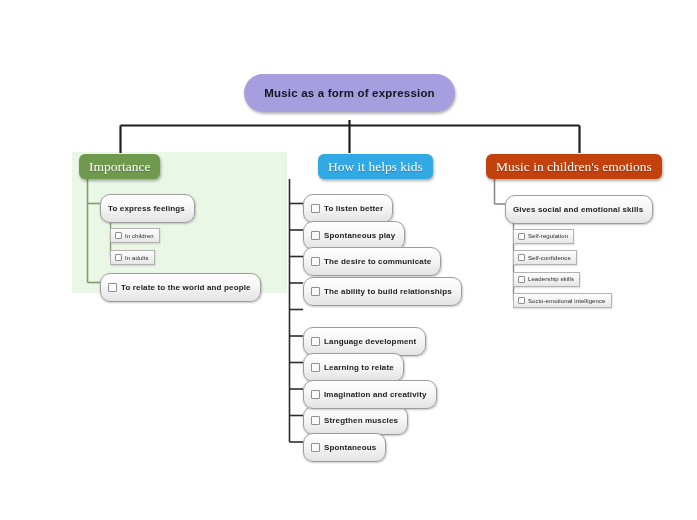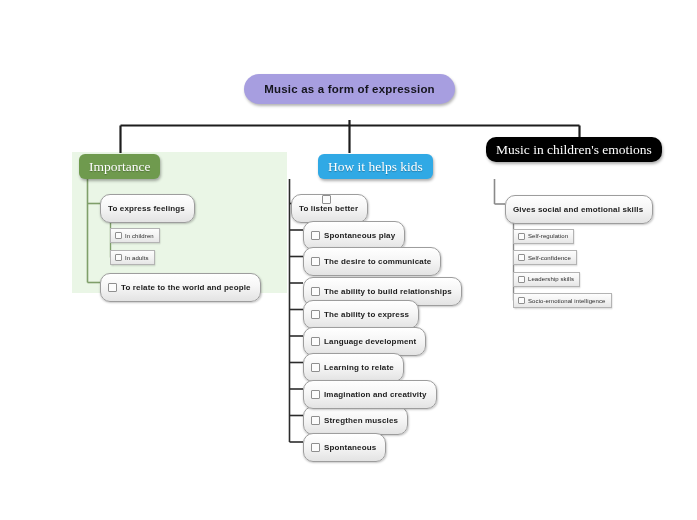--- a/index.html
+++ b/index.html
@@ -35,21 +35,21 @@
     position: absolute;
     background: #eaf6e6;
   }
 
   
   .root-node {
     position: absolute;
     left: 244px;
     top: 74px;
     width: 211px;
-    height: 30px;
+    height: 38px;
     background: #a79ee0;
     border-radius: 23px;
     box-shadow: 1px 2px 3px rgba(0,0,0,0.30);
     display: flex;
     align-items: center;
     justify-content: center;
   }
   .root-node .root-label {
     font-size: 11.5px;
     font-weight: bold;
@@ -207,40 +207,36 @@
 
   <div class="pill" style="left:100px; top:273px;">
     <span class="cbox"></span>
     <span class="pill-label">To relate to the world and people</span>
   </div>
 
   <div class="branch-head" style="left:286px; top:154px; background:#30a9e5;margin-left:32px;">
     <span class="head-label">How it helps kids</span>
   </div>
 
-  <div class="pill" style="left:291px; top:194px;flex-direction:column;">
+  <div class="pill" style="left:303px; top:194px;">
     <span class="cbox"></span>
     <span class="pill-label">To listen better</span>
   </div>
   <div class="pill" style="left:303px; top:220.5px;">
     <span class="cbox"></span>
     <span class="pill-label">Spontaneous play</span>
   </div>
   <div class="pill" style="left:303px; top:247px;">
     <span class="cbox"></span>
     <span class="pill-label">The desire to communicate</span>
   </div>
   <div class="pill" style="left:303px; top:277px;">
     <span class="cbox"></span>
     <span class="pill-label">The ability to build relationships</span>
   </div>
-  <div class="pill" style="left:303px; top:300px;">
-    <span class="cbox"></span>
-    <span class="pill-label">The ability to express</span>
-  </div>
   <div class="pill" style="left:303px; top:326.5px;">
     <span class="cbox"></span>
     <span class="pill-label">Language development</span>
   </div>
   <div class="pill" style="left:303px; top:353px;">
     <span class="cbox"></span>
     <span class="pill-label">Learning to relate</span>
   </div>
   <div class="pill" style="left:303px; top:406px;">
     <span class="cbox"></span>
@@ -248,21 +244,21 @@
   </div>
   <div class="pill" style="left:303px; top:379.5px;">
     <span class="cbox"></span>
     <span class="pill-label">Imagination and creativity</span>
   </div>
   <div class="pill" style="left:303px; top:432.5px;">
     <span class="cbox"></span>
     <span class="pill-label">Spontaneous</span>
   </div>
 
-  <div class="branch-head" style="left:486px; top:137px; background:#000000;border-radius:10px;">
+  <div class="branch-head" style="left:486px; top:154px; background:#c2410c;">
     <span class="head-label">Music in children's emotions</span>
   </div>
 
   <div class="pill" style="left:505px; top:194.5px;">
     <span class="pill-label">Gives social and emotional skills</span>
   </div>
 
   <div class="subrect" style="left:513px; top:228.5px;">
     <span class="cbox small"></span>
     <span class="sub-label">Self-regulation</span>

